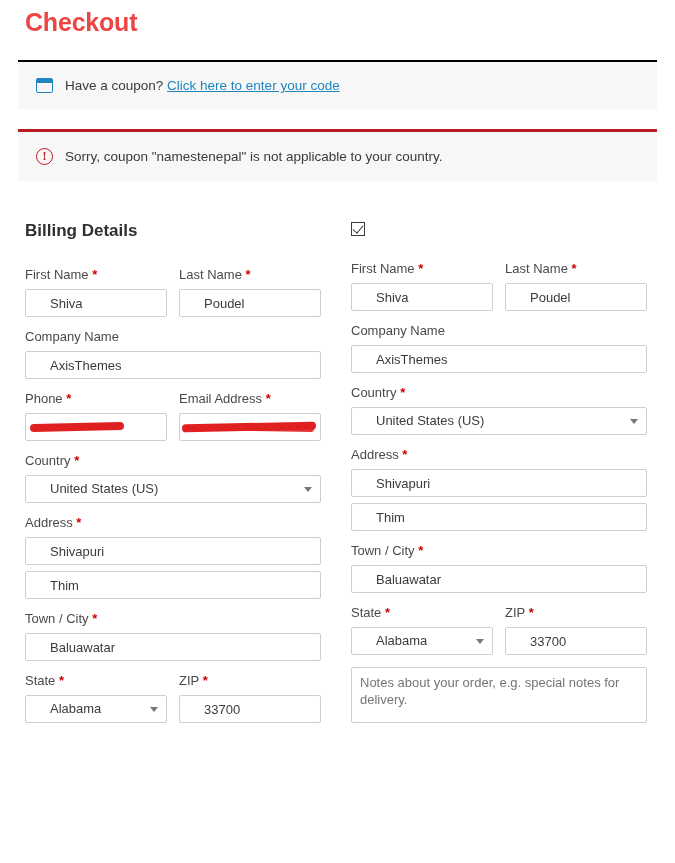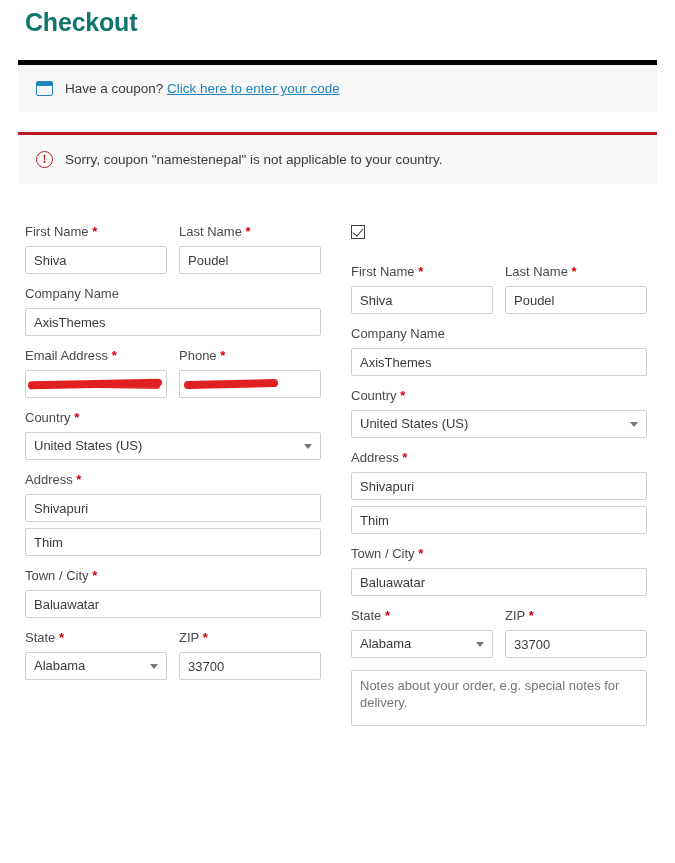--- a/index.html
+++ b/index.html
@@ -13,36 +13,36 @@
   }
   .page {
     position: relative;
     width: 675px;
     height: 863px;
     padding: 0 18px;
   }
   .page-title {
     font-size: 25px;
     font-weight: bold;
-    color: #0f766e;
+    color: #ef4444;
     margin: 8px 0 16px 7px;
     letter-spacing: -0.2px;
   }
 
   
   .notice {
     margin-top: 23px;
     background: #f7f7f7;
     padding: 16px 18px 16px 18px;
     display: flex;
     align-items: center;
     gap: 12px;
     font-size: 13.5px;
   }
-  .notice.info { border-top: 5px solid #000000; align-items: flex-end; }
+  .notice.info { border-top: 2px solid #000000; align-items: flex-end; }
   .notice.error { border-top: 3px solid #b81c23; margin-top: 20px; }
   .notice-text a {
     color: #1e85be;
     text-decoration: underline;
   }
   .icon-box {
     width: 17px; height: 15px;
     border: 1.6px solid #1e85be;
     border-radius: 2px;
     position: relative;
@@ -115,21 +115,21 @@
   .req { color: #cc0000; font-weight: bold; }
 
   input.ctl, .selectbox, textarea.ctl {
     width: 100%;
     height: 28px;
     border: 1px solid #cfcfcf;
     border-radius: 2px;
     background: #fff;
     font-size: 13px;
     color: #3b3b3b;
-    padding: 3px 8px;
+    padding: 3px 24px;
     font-family: "Liberation Sans", sans-serif;
     outline: none;
   }
   .selectbox {
     position: relative;
     line-height: 20px;
     padding-right: 22px;
     overflow: hidden;
     white-space: nowrap;
   }
@@ -186,51 +186,54 @@
   </div>
 
   <div class="notice error">
     <span class="icon-alert">!</span>
     <span class="notice-text">Sorry, coupon "namestenepal" is not applicable to your country.</span>
   </div>
 
   <div class="cols">
 
     <div class="col">
+      <div class="col-head">
+        <span>Billing Details</span>
+      </div>
 
       <div class="row2">
         <div class="field">
           <label><span>First Name</span> <span class="req">*</span></label>
           <input class="ctl" type="text" value="Shiva" style="">
         </div>
         <div class="field">
           <label><span>Last Name</span> <span class="req">*</span></label>
           <input class="ctl" type="text" value="Poudel" style="">
         </div>
       </div>
 
       <div class="field">
         <label>Company Name</label>
         <input class="ctl" type="text" value="AxisThemes" style="">
       </div>
 
       <div class="row2">
+        <div class="field">
+          <label><span>Phone</span> <span class="req">*</span></label>
+          <span class="redact">
+            <span class="scribble" style="width:94px;left:4px"></span>
+          </span>
+        </div>
         <div class="field">
           <label><span>Email Address</span> <span class="req">*</span></label>
           <span class="redact">
             <span class="scribble" style="width:134px"></span>
             <span class="scribble two" style="width:128px;left:6px"></span>
           </span>
         </div>
-        <div class="field">
-          <label><span>Phone</span> <span class="req">*</span></label>
-          <span class="redact">
-            <span class="scribble" style="width:94px;left:4px"></span>
-          </span>
-        </div>
       </div>
 
       <div class="field">
         <label><span>Country</span> <span class="req">*</span></label>
         <div class="selectbox">
           <span>United States (US)</span>
           <span class="caret"></span>
         </div>
       </div>
 

